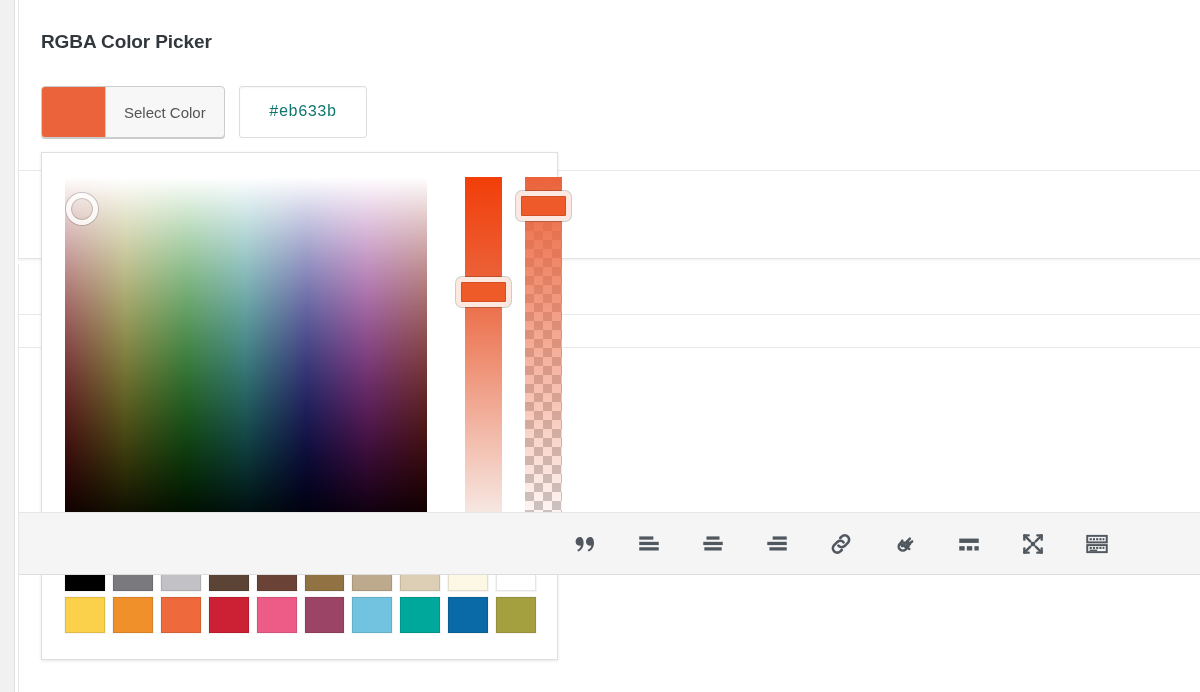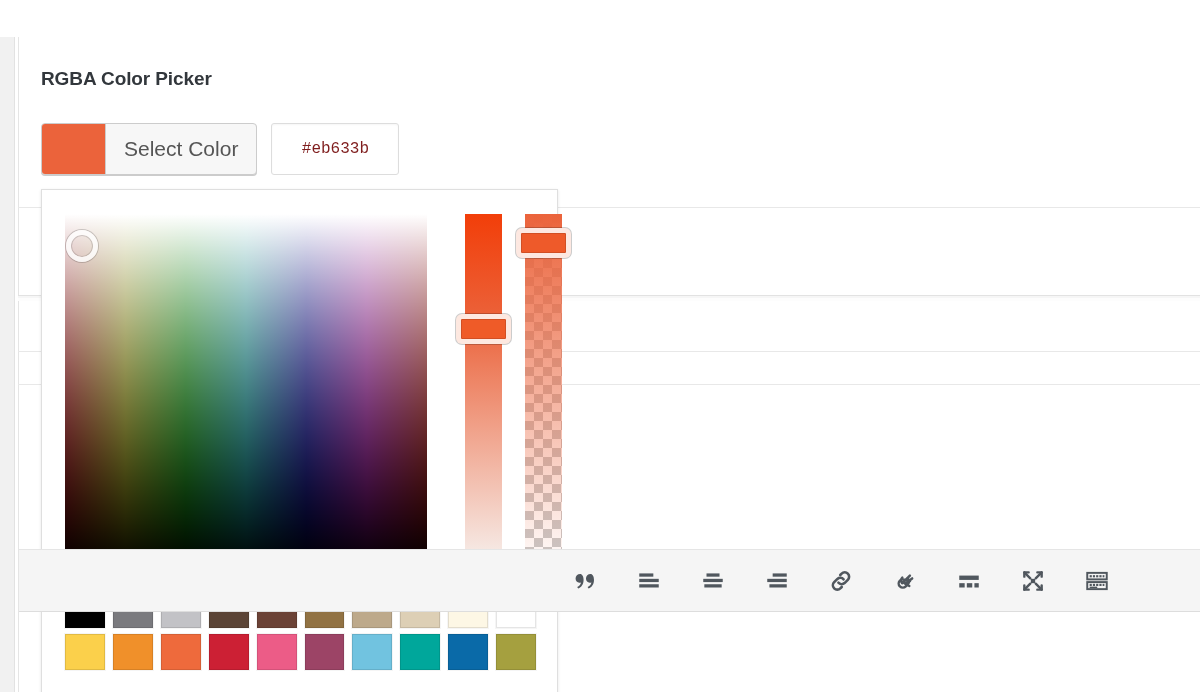--- a/index.html
+++ b/index.html
@@ -11,21 +11,20 @@
     background: #ffffff;
     font-family: "Liberation Sans", sans-serif;
     -webkit-font-smoothing: antialiased;
   }
 
   #root {
     position: relative;
     width: 1200px;
     height: 576px;
     background: #ffffff;
-    margin-top: 37px;
   }
 
   
   .left-gutter {
     position: absolute;
     left: 0; top: 0;
     width: 14px; height: 692px;
     background: #f1f1f1;
   }
   .left-gutter-border {
@@ -87,35 +86,35 @@
   .wp-color-result .swatch {
     width: 64px;
     background: #eb633b;
     border-right: 1px solid #ccc;
   }
   .wp-color-result .label {
     display: flex;
     align-items: center;
     justify-content: center;
     padding: 0 18px;
-    font-size: 21px;
+    font-size: 15px;
     color: #555;
     white-space: nowrap;
   }
 
   .hex-input {
     width: 128px;
     height: 52px;
     margin-left: 14px;
     border: 1px solid #ddd;
     border-radius: 3px;
     background: #fff;
     font-family: "Liberation Mono", "DejaVu Sans Mono", monospace;
     font-size: 16px;
-    color: #7f1d1d;
+    color: #0f766e;
     text-align: center;
     padding: 0 6px;
     box-shadow: inset 0 1px 2px rgba(0,0,0,0.04);
   }
 
   .default-button {
     height: 52px;
     margin-left: 14px;
     padding: 0 19px;
     border: 1px solid #ccc;

